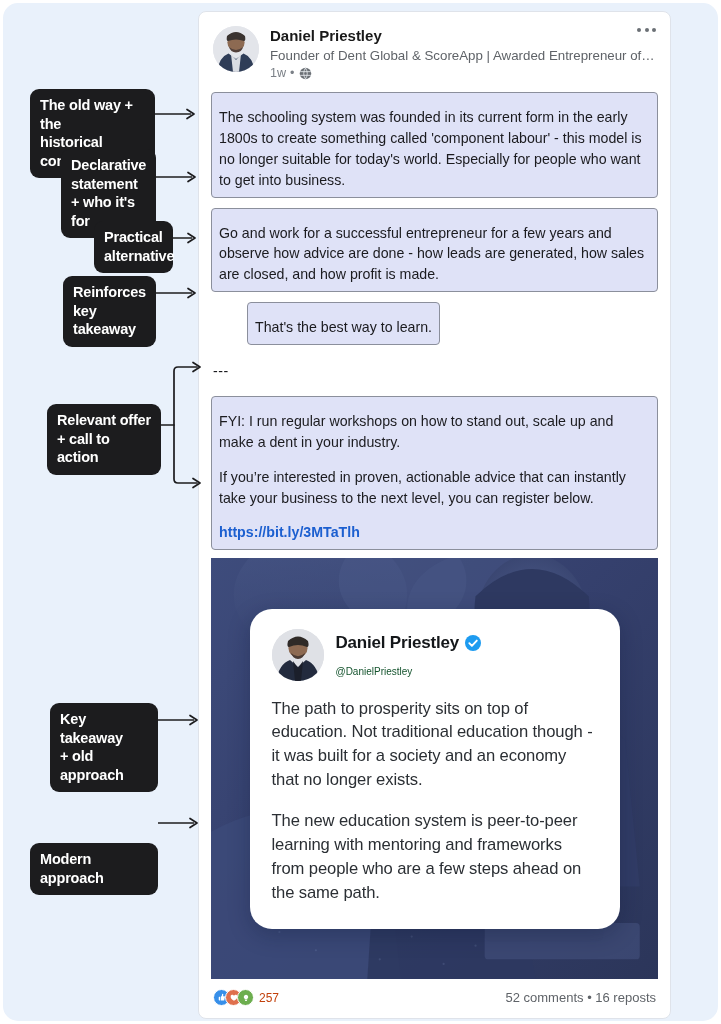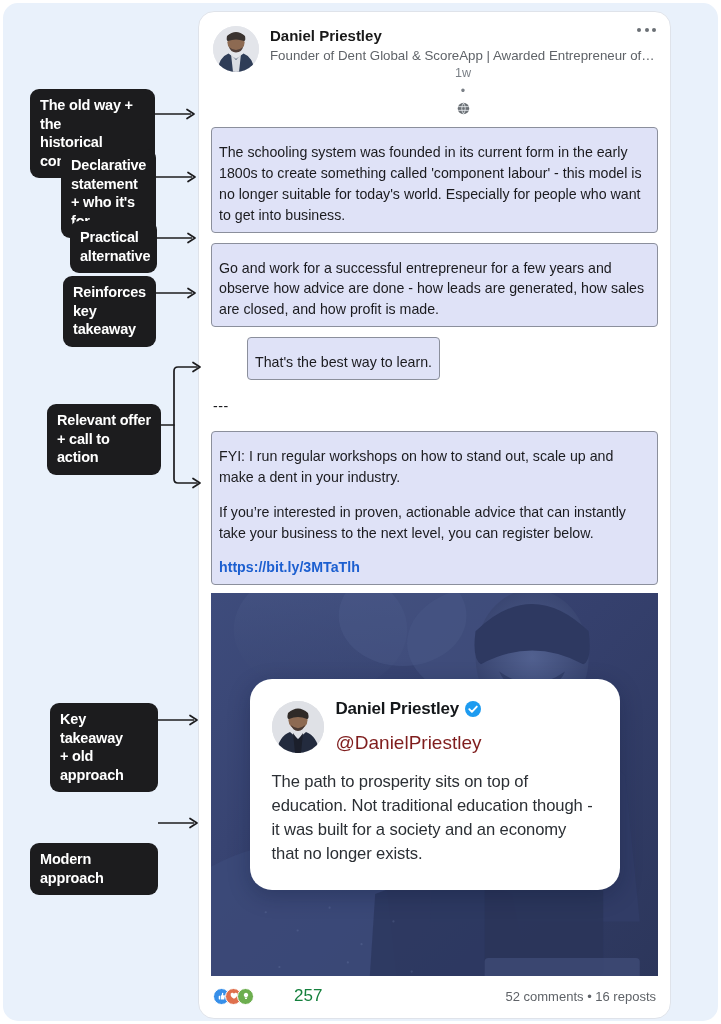--- a/index.html
+++ b/index.html
@@ -37,21 +37,21 @@
   }
   .arrow svg { display: block; overflow: visible; }
 
   
   #post {
     position: absolute;
     left: 195px; top: 8px;
     width: 473px; height: 1008px;
     background: #ffffff;
     border: 1px solid #dfe3ea;
-    border-radius: 16px;
+    border-radius: 8px;
     overflow: hidden;
     display: flex;
     flex-direction: column;
   }
   #post-header {
     display: flex;
     align-items: flex-start;
     padding: 14px 14px 6px 14px;
     position: relative;
   }
@@ -67,21 +67,21 @@
   .name-block { margin-left: 11px; min-width: 0; flex: 1; padding-top: 1px; }
   .author-name {
     font-size: 15px; font-weight: 700; color: #191919; line-height: 1.25;
   }
   .author-sub {
     font-size: 13.3px; color: #5f6368; line-height: 1.3; margin-top: 1px;
     white-space: nowrap; overflow: hidden; text-overflow: ellipsis;
   }
   .author-meta {
     font-size: 12.6px; color: #7b8087; margin-top: 2px;
-    display: flex; align-items: center; gap: 4px; flex-direction: column;
+    display: flex; align-items: center; gap: 4px;
   }
   .globe-icon { display:inline-block; width:13px; height:13px; }
   .more-dots {
     position: absolute; right: 14px; top: 16px;
     display: flex; gap: 3.5px; align-items: center;
     cursor: pointer;
   }
   .more-dots i { width: 4px; height: 4px; border-radius: 50%; background: #6b7075; display:block;}
 
   
@@ -125,21 +125,21 @@
   }
   .tw-head { display: flex; align-items: center; gap: 12px; margin-bottom: 16px;}
   .tw-avatar {
     width: 52px; height: 52px; border-radius: 50%; overflow: hidden;
     background: #dcdee3; flex: 0 0 52px;
   }
   .tw-avatar svg { display:block; width:100%; height:100%; }
   .tw-name-row { display: flex; align-items: center; gap: 6px; }
   .tw-name { font-size: 17px; font-weight: 700; color: #14171a; letter-spacing: -0.2px;}
   .tw-verified { width: 16px; height: 16px; flex: 0 0 16px; }
-  .tw-handle { font-size: 19px; color: #7f1d1d; margin-top: 13px; }
+  .tw-handle { font-size: 10px; color: #14532d; margin-top: 13px; }
   .tw-text {
     font-size: 16.6px; line-height: 1.44; color: #2b2f34; letter-spacing: -0.1px;
   }
   .tw-text p + p { margin-top: 17px; }
 
   
   #post-footer {
     margin: 0 12px;
     padding: 10px 2px 12px 2px;
     display: flex; align-items: center; justify-content: space-between;
@@ -149,36 +149,36 @@
   .react-icons span {
     width: 17px; height: 17px; border-radius: 50%;
     display: inline-flex; align-items: center; justify-content: center;
     border: 1.5px solid #ffffff; margin-left: -5px;
     font-size: 9px; color: #fff;
   }
   .react-icons span:first-child { margin-left: 0; }
   .r-like { background: #378fe9; }
   .r-love { background: #df704d; }
   .r-insight { background: #6dae4f; }
-  .react-count { font-size: 17px; color: #15803d; margin-left: 35px; }
+  .react-count { font-size: 12px; color: #c2410c; }
   .social-counts { font-size: 13px; color: #5f6368; }
 </style>
 </head>
 <body>
 
 <div id="canvas">
 
   <div class="ann" style="left:27px; top:86px; width:125px;">The old way + the
 historical context</div>
 
   <div class="ann" style="left:58px; top:146px; width:95px;">Declarative
 statement
 + who it's for</div>
 
-  <div class="ann" style="left:67px; top:218px; width:87px;">Practical
+  <div class="ann" style="left:91px; top:218px; width:79px;">Practical
 alternative</div>
 
   <div class="ann" style="left:60px; top:273px; width:93px;">Reinforces
 key takeaway</div>
 
   <div class="ann" style="left:44px; top:401px; width:114px;">Relevant offer
 + call to action</div>
 
   <div class="ann" style="left:47px; top:700px; width:108px;">Key takeaway
 + old approach</div>
@@ -351,20 +351,21 @@
                   <circle cx="8" cy="8" r="8" fill="#1d9bf0"></circle>
                   <path d="M4.3 8.2 L6.9 10.8 L11.8 5.6" stroke="#ffffff" stroke-width="1.9" fill="none" stroke-linecap="round" stroke-linejoin="round"></path>
                 </svg>
               </span>
             </div>
             <div class="tw-handle">@DanielPriestley</div>
           </div>
         </div>
         <div class="tw-text">
           <p>The path to prosperity sits on top of education. Not traditional education though - it was built for a society and an economy that no longer exists.</p>
+          <p>The new education system is peer-to-peer learning with mentoring and frameworks from people who are a few steps ahead on the same path.</p>
         </div>
       </div>
     </div>
 
     <div id="post-footer">
       <div class="reactions">
         <span class="react-icons">
           <span class="r-like">
             <svg viewBox="0 0 12 12" width="9" height="9">
                 <path d="M3.2 5.1h1.1V10H3.2A0.9 0.9 0 0 1 2.3 9.1V6A0.9 0.9 0 0 1 3.2 5.1Zm2 0c0.9-0.6 1.4-1.6 1.4-2.6V2a0.9 0.9 0 0 1 1.8 0c0 0.8-0.2 1.6-0.5 2.3h1.9a0.9 0.9 0 0 1 0.85 1.15l-0.9 3.1A1 1 0 0 1 8.8 10H5.2Z" fill="#ffffff"></path>

